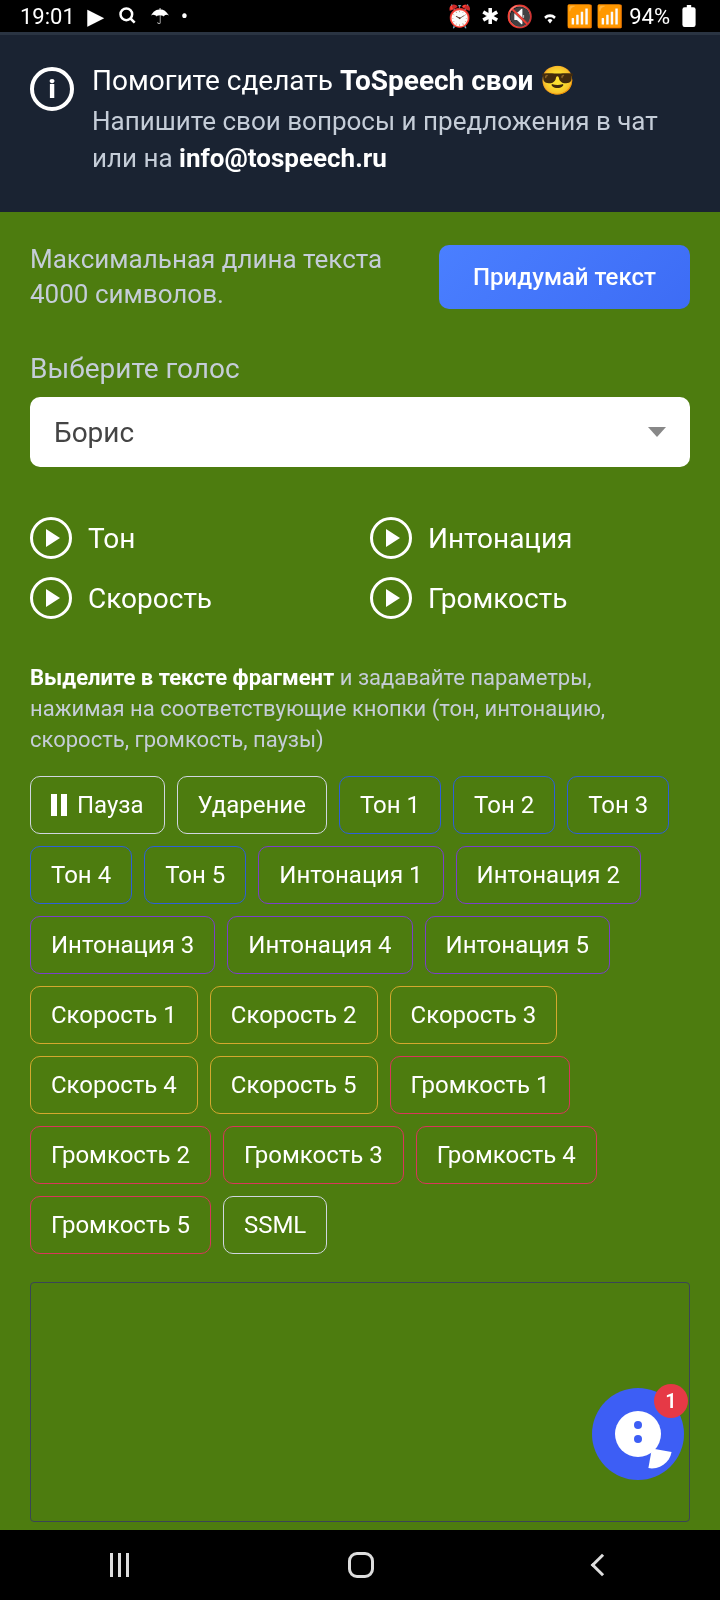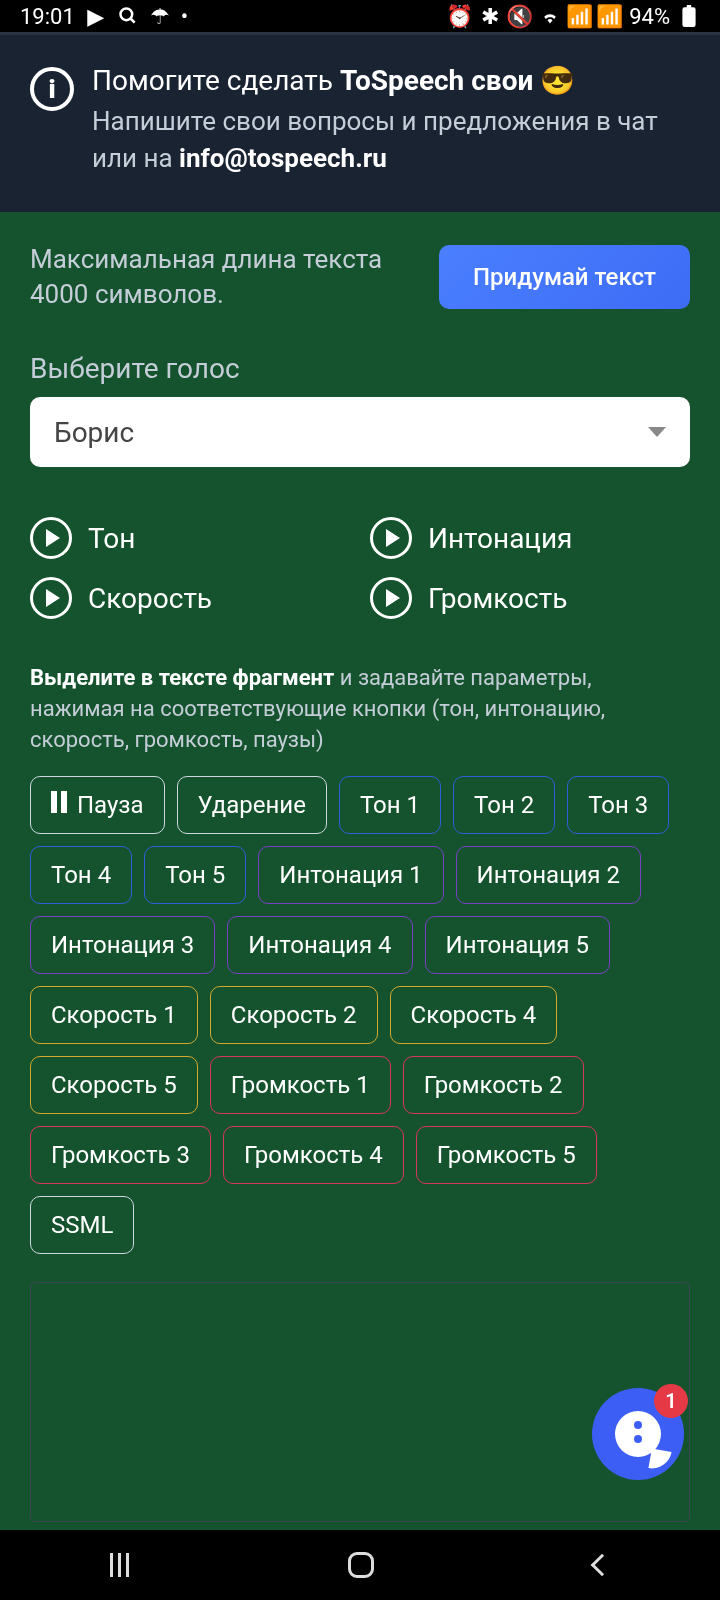--- a/index.html
+++ b/index.html
@@ -9,37 +9,37 @@
 .status-right{display:flex;align-items:center;gap:8px}
 .si{width:22px;height:22px;display:inline-flex;align-items:center;justify-content:center}
 .divider{height:3px;background:#2a3442}
 .banner{padding:28px 30px 36px;display:flex;gap:18px}
 .info-icon{flex-shrink:0;width:44px;height:44px;border:4px solid #fff;border-radius:50%;display:flex;align-items:center;justify-content:center;font-weight:900;font-size:26px;margin-top:4px}
 .banner-text{flex:1}
 .banner-title{font-size:28px;font-weight:400;line-height:1.3}
 .banner-title b{font-weight:700}
 .banner-sub{font-size:26px;color:#c5cdd8;line-height:1.4;margin-top:4px}
 .banner-sub b{color:#fff;font-weight:700}
-.main{background:#14532d;padding:30px}
+.main{background:#4d7c0f;padding:30px}
 .row-top{display:flex;justify-content:space-between;align-items:center;gap:20px;margin-bottom:40px}
 .maxlen{font-size:26px;color:#c5cdd8;line-height:1.35}
 .gen-btn{background:linear-gradient(135deg,#4a7fff,#3d6cf5);color:#fff;border:none;border-radius:10px;padding:18px 34px;font-size:24px;font-weight:500;white-space:nowrap}
 .label{font-size:28px;color:#c5cdd8;margin-bottom:12px}
 .select{background:#fff;border-radius:10px;height:70px;display:flex;align-items:center;justify-content:space-between;padding:1px 24px;margin-bottom:50px}
 .select-val{color:#444;font-size:28px}
 .caret{width:0;height:0;border-left:9px solid transparent;border-right:9px solid transparent;border-top:10px solid #888}
 .preview-grid{display:grid;grid-template-columns:1fr 1fr;gap:18px 20px;margin-bottom:44px}
 .pv{display:flex;align-items:center;gap:16px}
 .play{width:42px;height:42px;border:3px solid #fff;border-radius:50%;display:flex;align-items:center;justify-content:center;flex-shrink:0}
 .play::after{content:"";width:0;height:0;border-top:9px solid transparent;border-bottom:9px solid transparent;border-left:14px solid #fff;margin-left:4px}
 .pv-label{font-size:28px}
 .instr{font-size:22px;color:#c5cdd8;line-height:1.4;margin-bottom:20px}
 .instr b{color:#fff;font-weight:700}
 .chips{display:flex;flex-wrap:wrap;gap:12px;margin-bottom:28px}
-.chip{border:1.5px solid;border-radius:10px;padding:14px 20px;font-size:24px;color:#fff;background:transparent;display:inline-flex;gap:10px}
+.chip{border:1.5px solid;border-radius:10px;padding:14px 20px;font-size:24px;color:#fff;background:transparent;display:inline-flex;align-items:center;gap:10px}
 .c-white{border-color:#d0d6e0}
 .c-blue{border-color:#2d5fd8}
 .c-purple{border-color:#7a3fc9}
 .c-yellow{border-color:#d4a82e}
 .c-red{border-color:#d8365a}
 .pause-bars{display:inline-flex;gap:4px}
 .pause-bars span{width:6px;height:22px;background:#fff}
 .textarea{border:1.5px solid #3a4556;border-radius:4px;height:240px;width:100%}
 .fab{position:absolute;right:36px;bottom:120px;width:92px;height:92px;background:#3d5ef5;border-radius:50%;display:flex;align-items:center;justify-content:center}
 .fab-inner{width:46px;height:46px;background:#fff;border-radius:50%;position:relative}
@@ -180,20 +180,23 @@
       <button class="chip c-purple">
         <span>Интонация 5</span>
       </button>
       <button class="chip c-yellow">
         <span>Скорость 1</span>
       </button>
       <button class="chip c-yellow">
         <span>Скорость 2</span>
       </button>
       <button class="chip c-yellow">
+        <span>Скорость 3</span>
+      </button>
+      <button class="chip c-yellow">
         <span>Скорость 4</span>
       </button>
       <button class="chip c-yellow">
         <span>Скорость 5</span>
       </button>
       <button class="chip c-red">
         <span>Громкость 1</span>
       </button>
       <button class="chip c-red">
         <span>Громкость 2</span>

